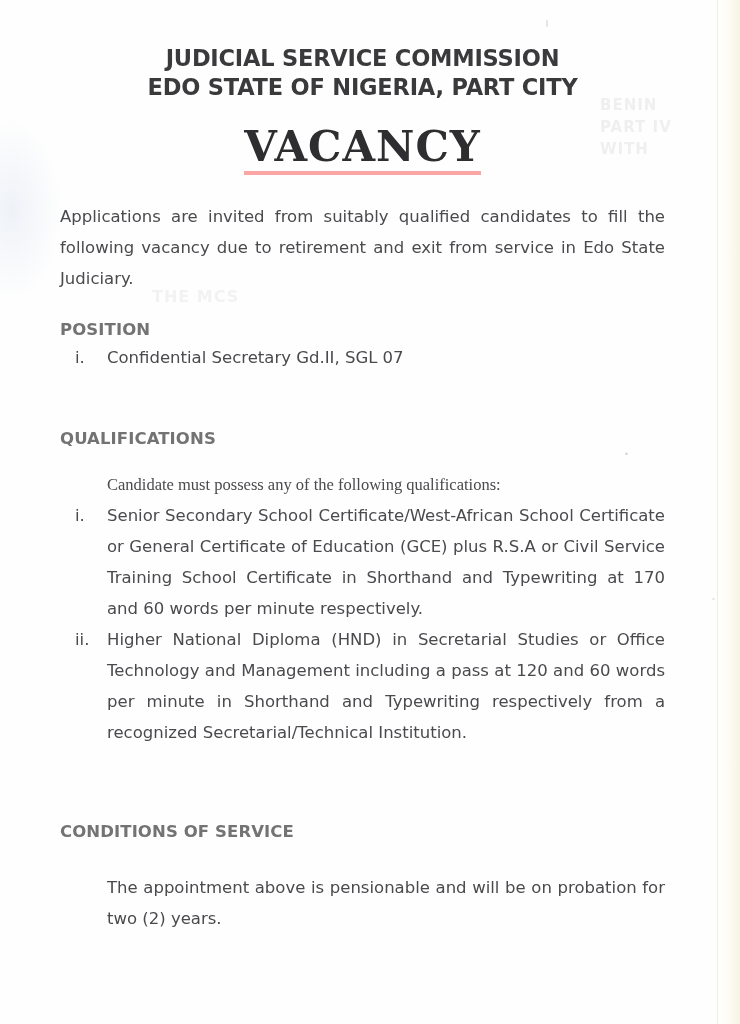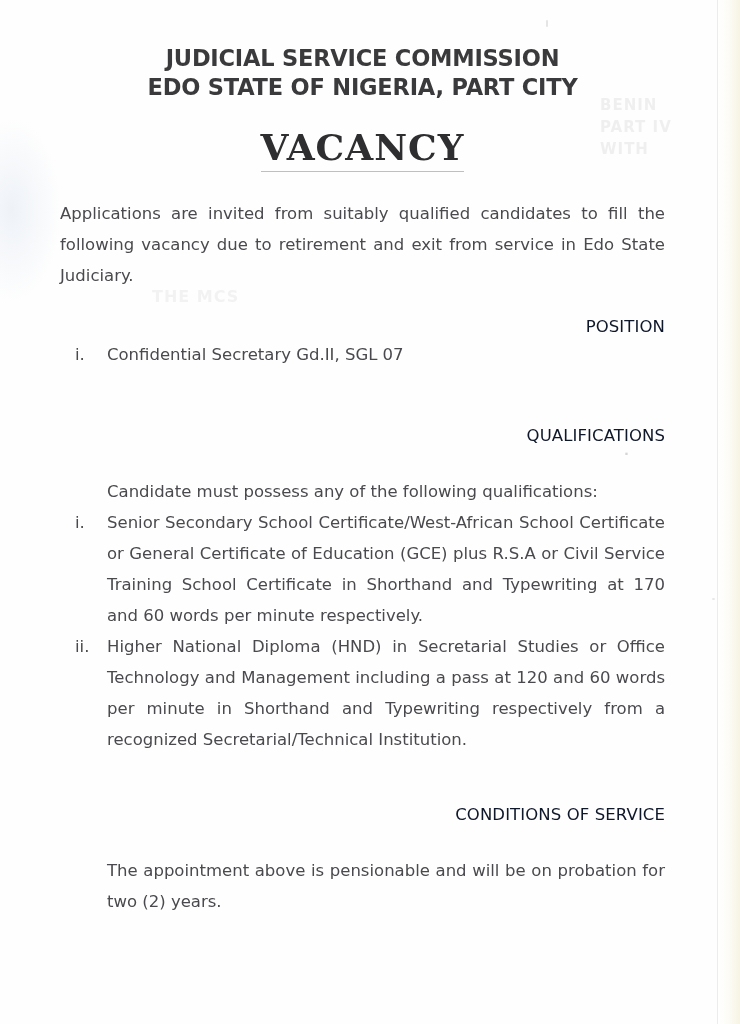--- a/index.html
+++ b/index.html
@@ -89,61 +89,61 @@
   .org-title .line2 { display: block; }
 
   .vacancy-wrap {
     text-align: center;
     margin-top: 22px;
   }
   .vacancy {
     display: inline-block;
     font-family: "DejaVu Serif", serif;
     font-weight: bold;
-    font-size: 36px;
+    font-size: 42px;
     line-height: 46px;
     color: #2e2e30;
     letter-spacing: 1px;
-    border-bottom: 1px solid #fca5a5;
+    border-bottom: 4px solid #fca5a5;
     padding-bottom: 1px;
     text-align: center;
   }
 
   .body-text {
     font-family: "DejaVu Sans", sans-serif;
     font-size: 16.5px;
     line-height: 31px;
     color: #4a4a4e;
     text-align: justify;
     margin: 0;
   }
 
   .intro {
     margin-top: 26px;
   }
 
   .section-heading {
     font-family: "DejaVu Sans", sans-serif;
-    font-weight: normal;
+    font-weight: bold;
     font-size: 16.5px;
     line-height: 24px;
-    color: #0f172a;
+    color: #737373;
     margin: 0;
     letter-spacing: 0.1px;
-    text-align: right;
   }
 
   .heading-position      { margin-top: 24px; }
   .heading-qualifications{ margin-top: 54px; }
-  .heading-conditions    { margin-top: 48px; }
+  .heading-conditions    { margin-top: 72px; }
 
   .lead-in {
-    margin-top: 28px;
+    margin-top: 18px;
     padding-left: 47px;
     text-align: left;
+    font-family: Liberation Serif, serif;
   }
 
   ol.roman-list {
     list-style: none;
     margin: 0;
     padding: 0;
   }
   ol.roman-list > li {
     position: relative;
     padding-left: 47px;

